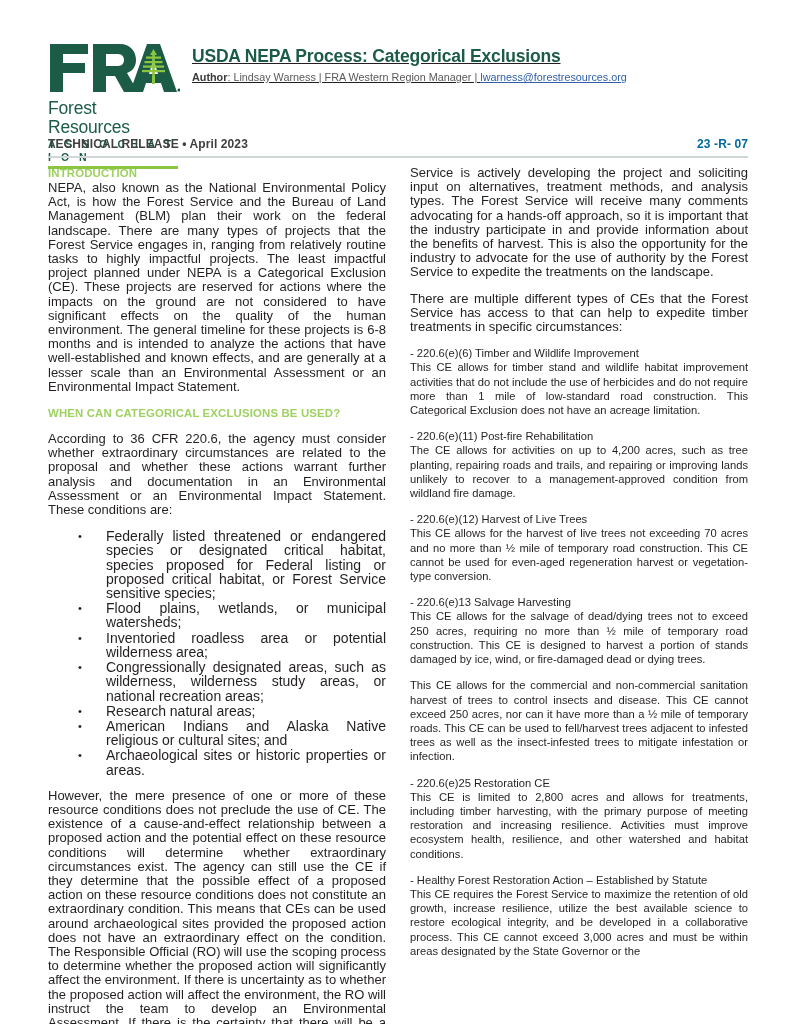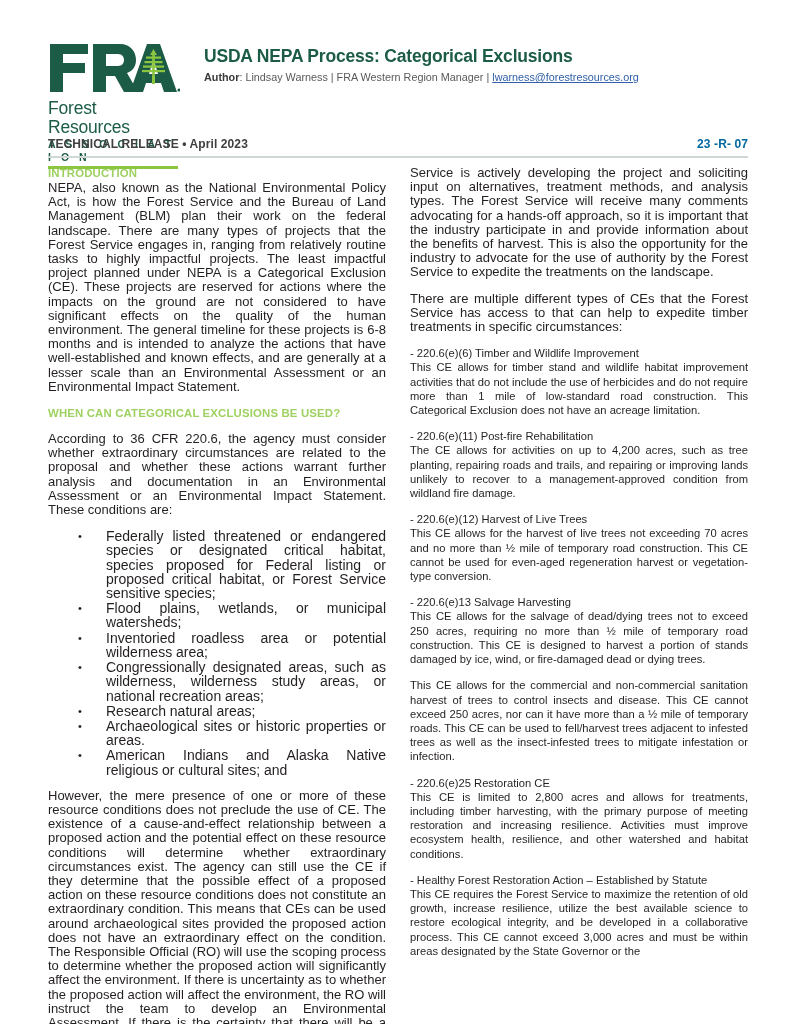--- a/index.html
+++ b/index.html
@@ -61,23 +61,24 @@
   }
   .logo-rule {
     width: 130px;
     height: 2.5px;
     background: #8cc640;
     margin-top: 2px;
   }
 
   .title-block {
     position: absolute;
-    left: 156px;
+    left: 144px;
     top: 6px;
     width: 560px;
+    text-decoration: underline;
   }
   .doc-title {
     font-size: 17.5px;
     font-weight: 700;
     color: #1c5c46;
     letter-spacing: -0.2px;
     line-height: 21px;
     margin: 0;
   }
   .doc-author {
@@ -258,22 +259,22 @@
 
       <h2 class="section">WHEN CAN CATEGORICAL EXCLUSIONS BE USED?</h2>
       <p class="body tight">According to 36 CFR 220.6, the agency must consider whether extraordinary circumstances are related to the proposal and whether these actions warrant further analysis and documentation in an Environmental Assessment or an Environmental Impact Statement. These conditions are:</p>
 
       <ul class="bullets">
         <li>Federally listed threatened or endangered species or designated critical habitat, species proposed for Federal listing or proposed critical habitat, or Forest Service sensitive species;</li>
         <li>Flood plains, wetlands, or municipal watersheds;</li>
         <li>Inventoried roadless area or potential wilderness area;</li>
         <li>Congressionally designated areas, such as wilderness, wilderness study areas, or national recreation areas;</li>
         <li>Research natural areas;</li>
+        <li>American Indians and Alaska Native religious or cultural sites; and</li>
         <li>Archaeological sites or historic properties or areas.</li>
-        <li>American Indians and Alaska Native religious or cultural sites; and</li>
       </ul>
 
       <p class="body">However, the mere presence of one or more of these resource conditions does not preclude the use of CE. The existence of a cause-and-effect relationship between a proposed action and the potential effect on these resource conditions will determine whether extraordinary circumstances exist. The agency can still use the CE if they determine that the possible effect of a proposed action on these resource conditions does not constitute an extraordinary condition. This means that CEs can be used around archaeological sites provided the proposed action does not have an extraordinary effect on the condition. The Responsible Official (RO) will use the scoping process to determine whether the proposed action will significantly affect the environment. If there is uncertainty as to whether the proposed action will affect the environment, the RO will instruct the team to develop an Environmental Assessment. If there is the certainty that there will be a significant effect, the RO will direct the planning team to develop an Environmental Impact</p>
 
       <h2 class="section">OPPORTUNITIES FOR ENGAGEMENT</h2>
       <p class="body tight">Scoping is an extremely important time to provide comments on the projects being developed. During this time, the Forest</p>
     </div>
 
     <div class="col">
       <p class="body lead">Service is actively developing the project and soliciting input on alternatives, treatment methods, and analysis types. The Forest Service will receive many comments advocating for a hands-off approach, so it is important that the industry participate in and provide information about the benefits of harvest. This is also the opportunity for the industry to advocate for the use of authority by the Forest Service to expedite the treatments on the landscape.</p>

